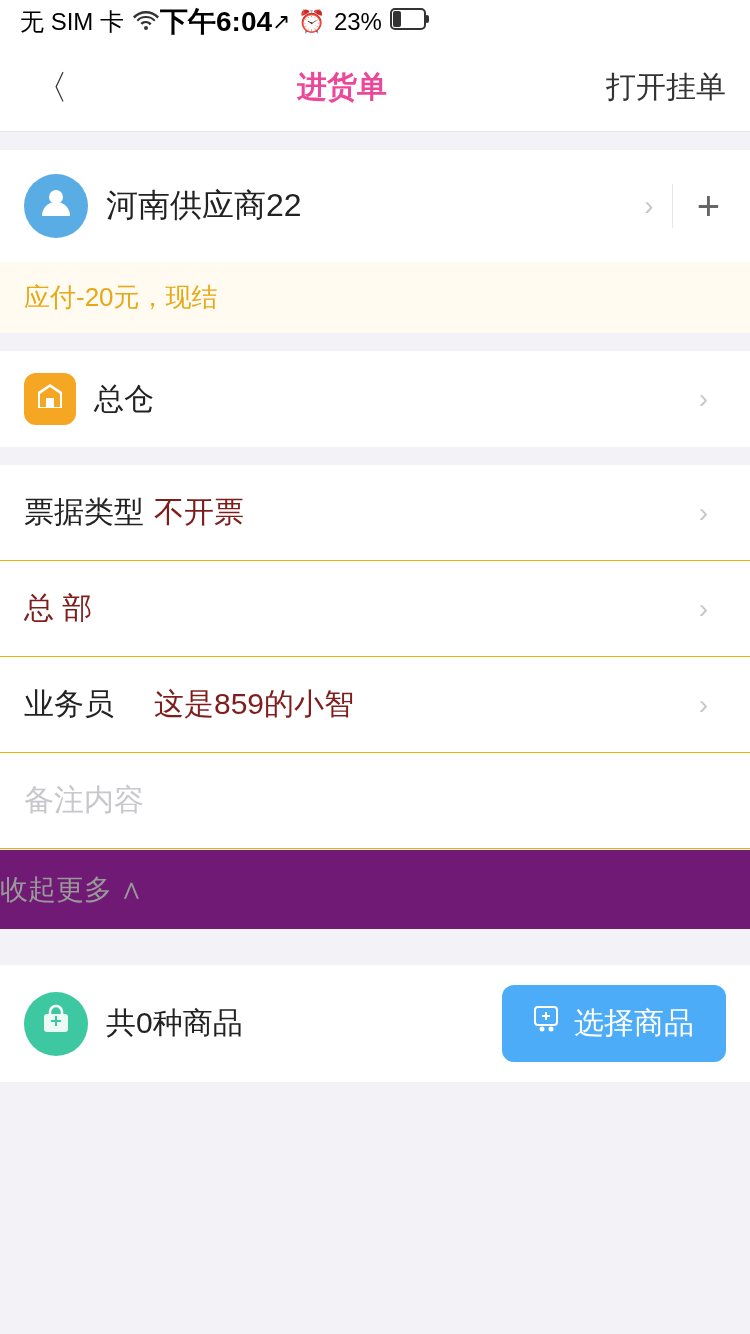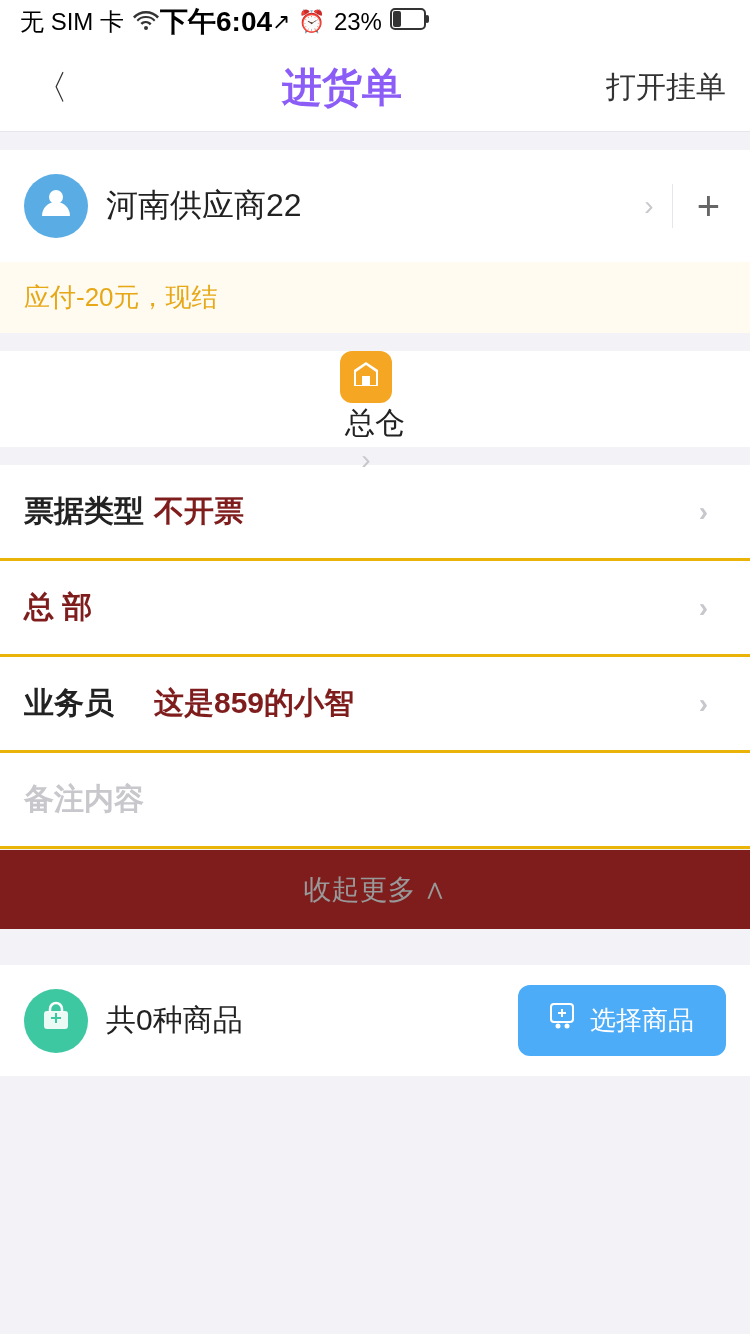--- a/index.html
+++ b/index.html
@@ -35,23 +35,23 @@
       height: 88px;
       border-bottom: 1px solid #e5e5ea;
     }
     .nav-back {
       font-size: 34px;
       color: #333;
       cursor: pointer;
       padding: 10px;
     }
     .nav-title {
-      font-size: 40px;
+      font-size: 30px;
       font-weight: 600;
-      color: #8b5cf6;
+      color: #ec4899;
     }
     .nav-action {
       font-size: 30px;
       color: #333;
       cursor: pointer;
     }
 
     
     .section-gap {
       height: 18px;
@@ -123,21 +123,20 @@
       display: flex;
       align-items: center;
       padding: 0 24px;
       height: 96px;
       border-bottom: 1px solid #f0f0f0;
       background: #fff;
       cursor: pointer;
     }
     .row:last-child {
       border-bottom: none;
-      flex-direction: column;
     }
     .row-icon {
       width: 52px;
       height: 52px;
       border-radius: 12px;
       background: #f5a623;
       display: flex;
       align-items: center;
       justify-content: center;
       margin-right: 18px;
@@ -155,23 +154,22 @@
 
     
     .form-section {
       background: #fff;
     }
     .form-row {
       display: flex;
       align-items: center;
       padding: 0 24px;
       height: 96px;
-      border-bottom: 3px solid #eab308;
-      cursor: pointer;
-      font-weight: bold;
+      border-bottom: 1px solid #eab308;
+      cursor: pointer;
     }
     .form-row:last-child {
       border-bottom: none;
     }
     .form-label {
       font-size: 30px;
       color: #222;
       width: 130px;
       flex-shrink: 0;
     }
@@ -181,24 +179,24 @@
       color: #7f1d1d;
     }
     .form-placeholder {
       flex: 1;
       font-size: 30px;
       color: #c7c7cc;
     }
 
     
     .collapse-toggle {
-      background: #7f1d1d;
-      display: flex;
-      align-items: center;
-      justify-content: center;
+      background: #701a75;
+      display: flex;
+      align-items: center;
+      justify-content: flex-start;
       height: 80px;
       font-size: 28px;
       color: #999;
       cursor: pointer;
       border-top: 1px solid #f0f0f0;
     }
 
     
     .bottom-section {
       background: #fff;
@@ -224,21 +222,21 @@
     .product-count {
       flex: 1;
       font-size: 30px;
       color: #222;
     }
     .select-btn {
       background: #4dacf7;
       color: #fff;
       border-radius: 12px;
       padding: 18px 32px;
-      font-size: 26px;
+      font-size: 30px;
       cursor: pointer;
       display: flex;
       align-items: center;
       gap: 10px;
       white-space: nowrap;
     }
     .select-btn-icon {
       font-size: 28px;
     }
 

